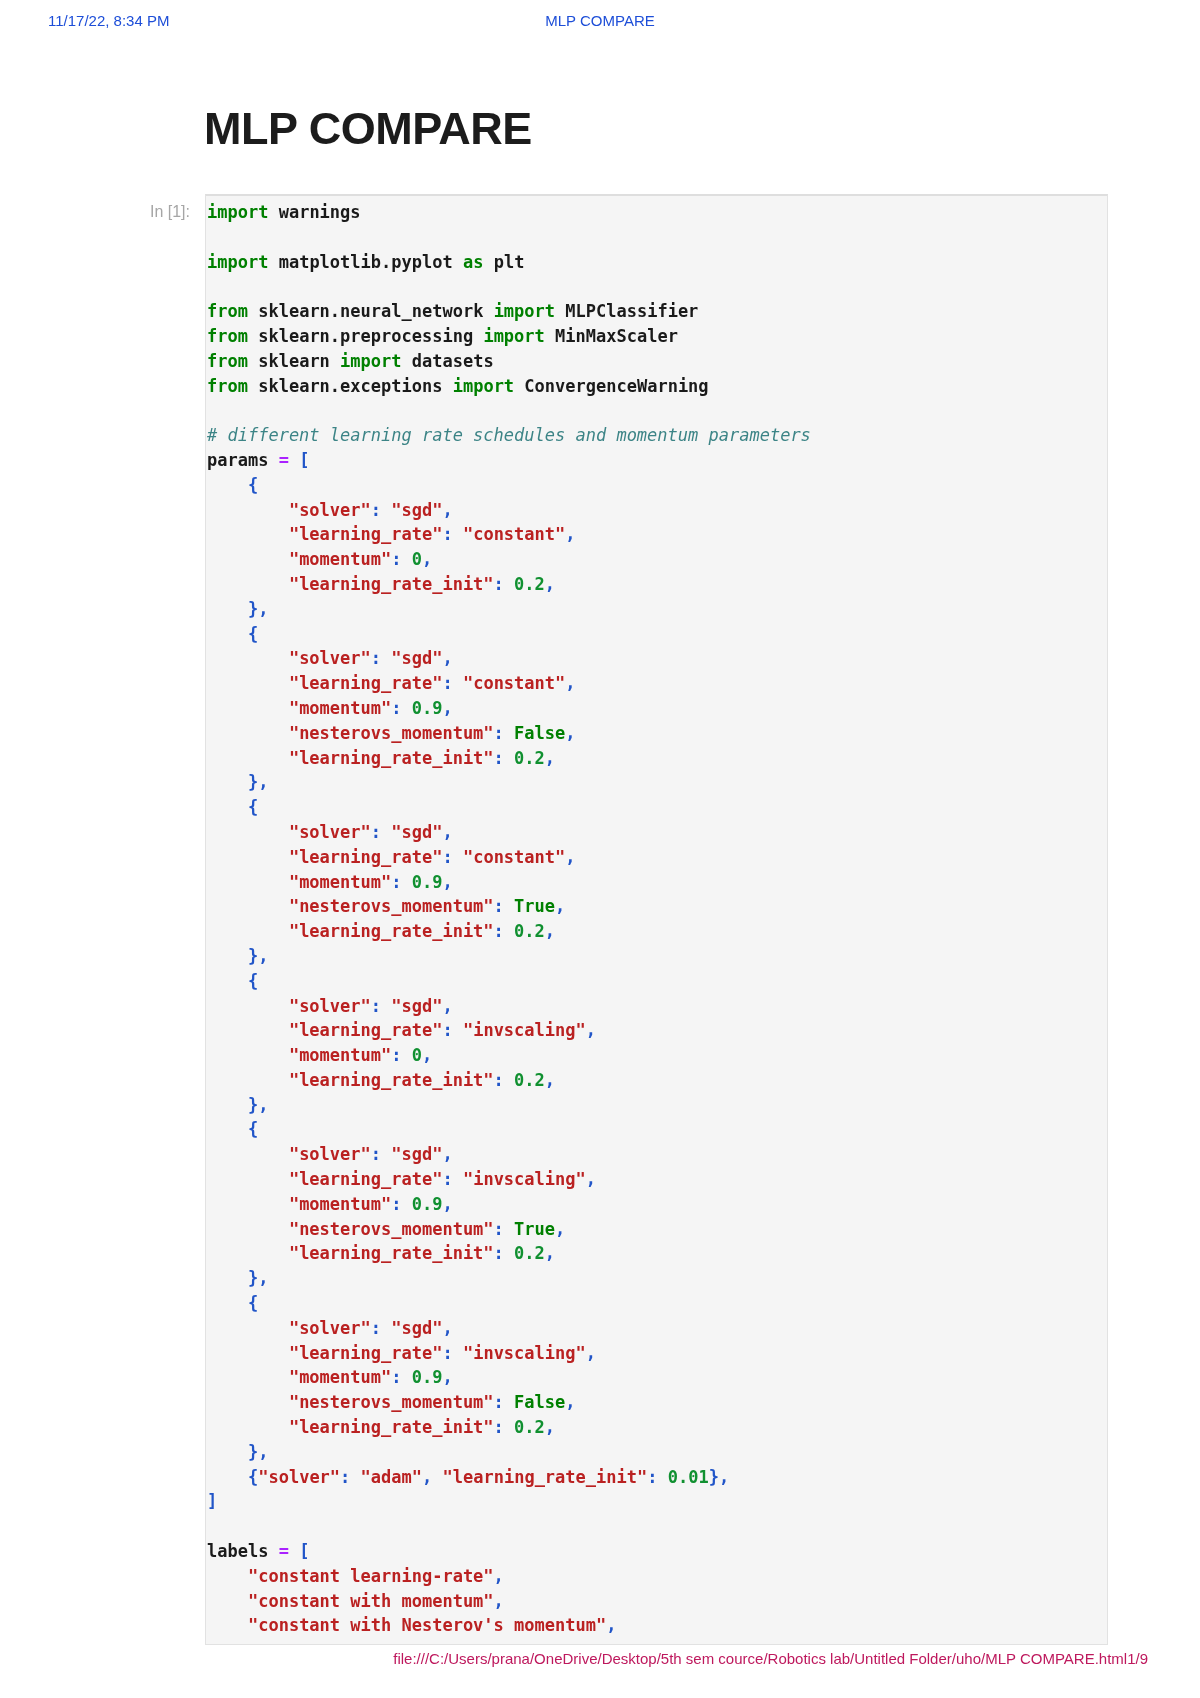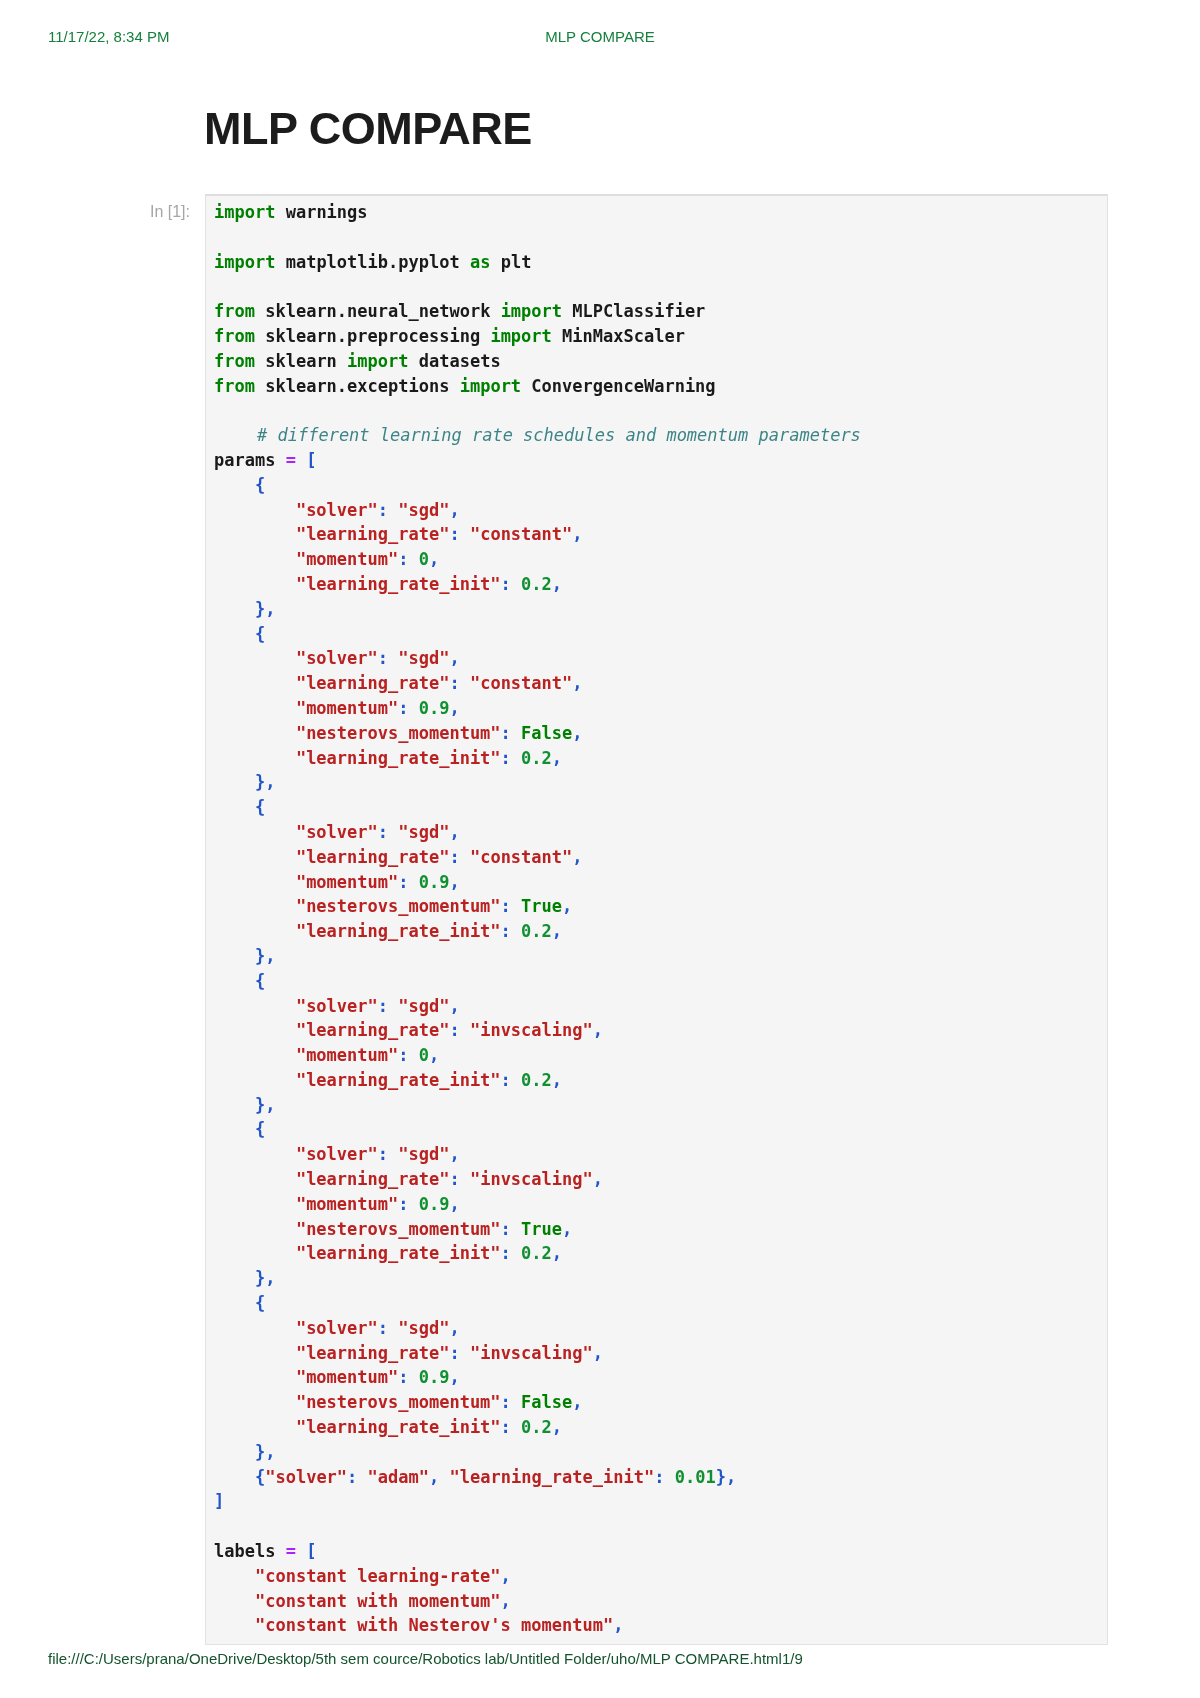--- a/index.html
+++ b/index.html
@@ -1,48 +1,48 @@
 <!DOCTYPE html>
 <html><head>
 <meta charset="utf-8">
 <style>
   html,body{margin:0;padding:0;}
   body{
     width:1200px;height:1698px;position:relative;background:#ffffff;
     font-family:"Liberation Sans",sans-serif;overflow:hidden;
   }
   
-  .print-header{position:absolute;top:28px;left:48px;right:48px;height:18px;
-    font-size:15px;color:#15803d;}
+  .print-header{position:absolute;top:12px;left:48px;right:48px;height:18px;
+    font-size:15px;color:#1d4ed8;}
   .ph-date{position:absolute;left:0;top:0;}
   .ph-title{position:absolute;left:0;right:0;top:0;text-align:center;}
   .print-footer{position:absolute;top:1650px;left:48px;right:52px;
-    font-size:15px;color:#14532d;display:flex;justify-content:flex-start;}
+    font-size:15px;color:#be185d;display:flex;justify-content:flex-end;}
   
   .nb-title{position:absolute;left:204px;top:104px;margin:0;
     font-size:45px;line-height:1.1;font-weight:700;color:#1c1c1c;letter-spacing:-0.5px;}
   
   .prompt{position:absolute;left:0;top:200px;width:190px;text-align:right;
     font-family:Liberation Sans, sans-serif;font-size:16px;line-height:24.8px;
     color:#a6a6a6;}
   
   .cell{position:absolute;left:205px;top:194px;width:903px;box-sizing:border-box;
     background:#f5f5f5;border:1px solid #e2e2e2;border-top:2px solid #dedede;
-    padding:4px 8px 6px 8px;}
+    padding:4px 8px 6px 1px;}
   .code{margin:0;font-family:"DejaVu Sans Mono",monospace;font-size:17px;
     font-weight:bold;color:#1a1a1a;}
   .code-line{height:24.8px;line-height:24.8px;white-space:pre;}
   
   .tk-k{color:#008000;font-weight:bold;}                 
   .tk-n{color:#1a1a1a;}                                  
   .tk-s{color:#BA2121;}                                  
   .tk-m{color:#109030;}                                  
   .tk-o{color:#AA22FF;}                                  
   .tk-p{color:#2155c8;}                                  
-  .tk-c{color:#3c8486;font-style:italic;font-weight:normal;margin-left:43px;} 
+  .tk-c{color:#3c8486;font-style:italic;font-weight:normal;} 
 </style>
 </head>
 <body>
 
 <div class="print-header">
   <span class="ph-date">11/17/22, 8:34 PM</span>
   <span class="ph-title">MLP COMPARE</span>
 </div>
 
 <h1 class="nb-title">MLP COMPARE</h1>

